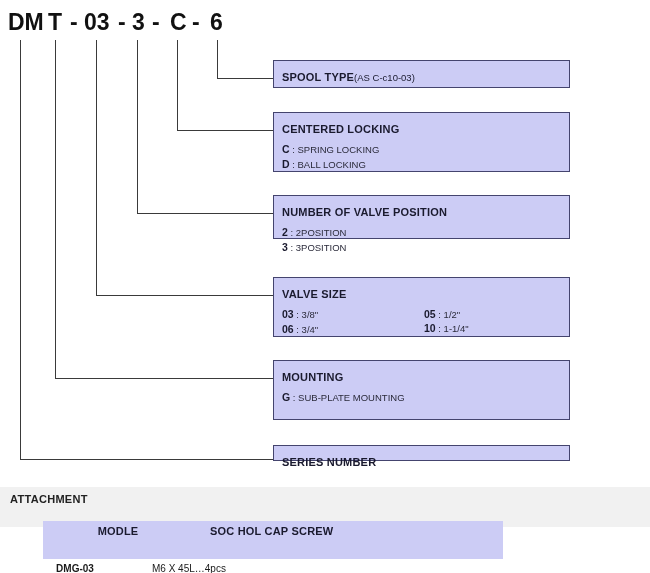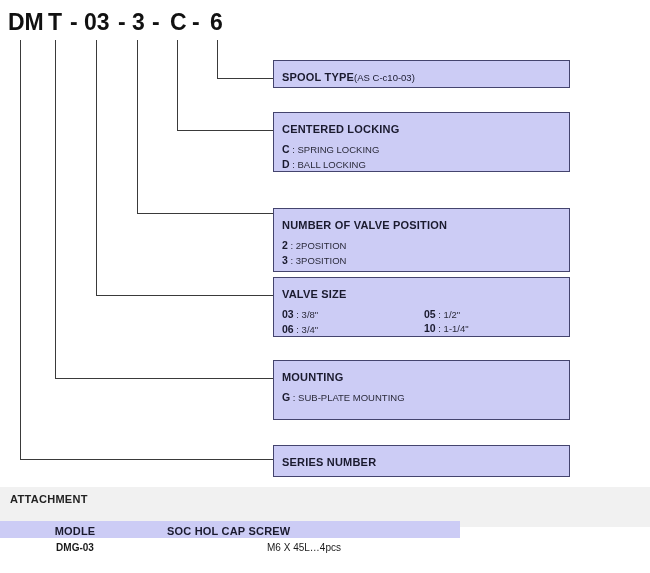--- a/index.html
+++ b/index.html
@@ -41,32 +41,32 @@
   #attachment-band{
     position:absolute;left:0;top:487px;width:650px;height:40px;
     background:#f1f1f1;
   }
   #attachment-band .lbl{
     position:absolute;left:10px;top:6px;font-size:11px;font-weight:bold;
     color:#222;letter-spacing:.3px;
   }
   #att-table{position:absolute;left:0;top:521px;width:650px;}
   #att-table .thead{
-    position:relative;width:460px;height:17px;background:#ccccf5;
+    position:relative;width:460px;height:38px;background:#ccccf5;margin-left:43px;
   }
   #att-table .thead .th{
     position:absolute;top:4px;font-size:11px;font-weight:bold;color:#1a1a2e;
     letter-spacing:.2px;
   }
   #att-table .th-model{left:0;width:150px;text-align:center;}
   #att-table .th-screw{left:167px;width:280px;}
   #att-table .trow{position:relative;width:460px;height:20px;}
   #att-table .trow .td{position:absolute;top:4px;font-size:10px;color:#1a1a1a;}
   #att-table .td-model{left:0;width:150px;text-align:center;font-weight:bold;font-size:11px;}
-  #att-table .td-screw{left:164px;width:280px;text-align:center;}
+  #att-table .td-screw{left:152px;width:280px;text-align:left;}
 </style>
 </head>
 <body>
 
 <div id="code-line">
   <span class="seg" style="left:8px">DM</span>
   <span class="seg" style="left:48px">T</span>
   <span class="seg" style="left:70px">-</span>
   <span class="seg" style="left:84px">03</span>
   <span class="seg" style="left:118px">-</span>
@@ -98,42 +98,42 @@
 <div class="box" style="top:60px;height:28px;">
   <div class="title"><span>SPOOL TYPE</span><span class="sub">(AS C-c10-03)</span></div>
 </div>
 
 <div class="box" style="top:112px;height:60px;">
   <div class="title">CENTERED LOCKING</div>
   <div class="row"><b>C</b><span> : </span><span>SPRING LOCKING</span></div>
   <div class="row"><b>D</b><span> : </span><span>BALL LOCKING</span></div>
 </div>
 
-<div class="box" style="top:208px;height:64px;">
+<div class="box" style="top:195px;height:44px;">
   <div class="title">NUMBER OF VALVE POSITION</div>
   <div class="row"><b>2</b><span> : </span><span>2POSITION</span></div>
   <div class="row"><b>3</b><span> : </span><span>3POSITION</span></div>
 </div>
 
 <div class="box" style="top:277px;height:60px;">
   <div class="title">VALVE SIZE</div>
   <div class="grid2">
     <div class="row"><b>03</b><span> : </span><span>3/8"</span></div>
     <div class="row"><b>06</b><span> : </span><span>3/4"</span></div>
     <div class="row c2"><b>05</b><span> : </span><span>1/2"</span></div>
     <div class="row c2b"><b>10</b><span> : </span><span>1-1/4"</span></div>
   </div>
 </div>
 
 <div class="box" style="top:360px;height:60px;">
   <div class="title">MOUNTING</div>
   <div class="row"><b>G</b><span> : </span><span>SUB-PLATE MOUNTING</span></div>
 </div>
 
-<div class="box" style="top:445px;height:32px;">
+<div class="box" style="top:445px;height:16px;">
   <div class="title">SERIES NUMBER</div>
 </div>
 
 <div id="attachment-band">
   <span class="lbl">ATTACHMENT</span>
 </div>
 
 <div id="att-table">
   <div class="thead">
     <span class="th th-model">MODLE</span>

